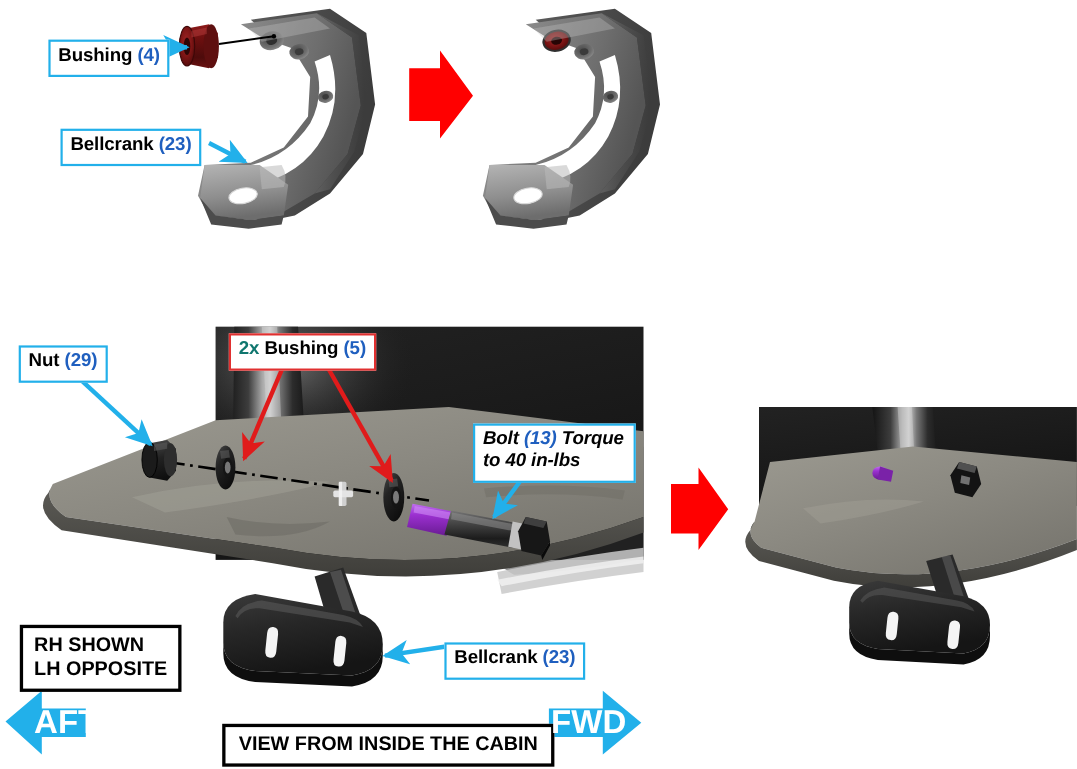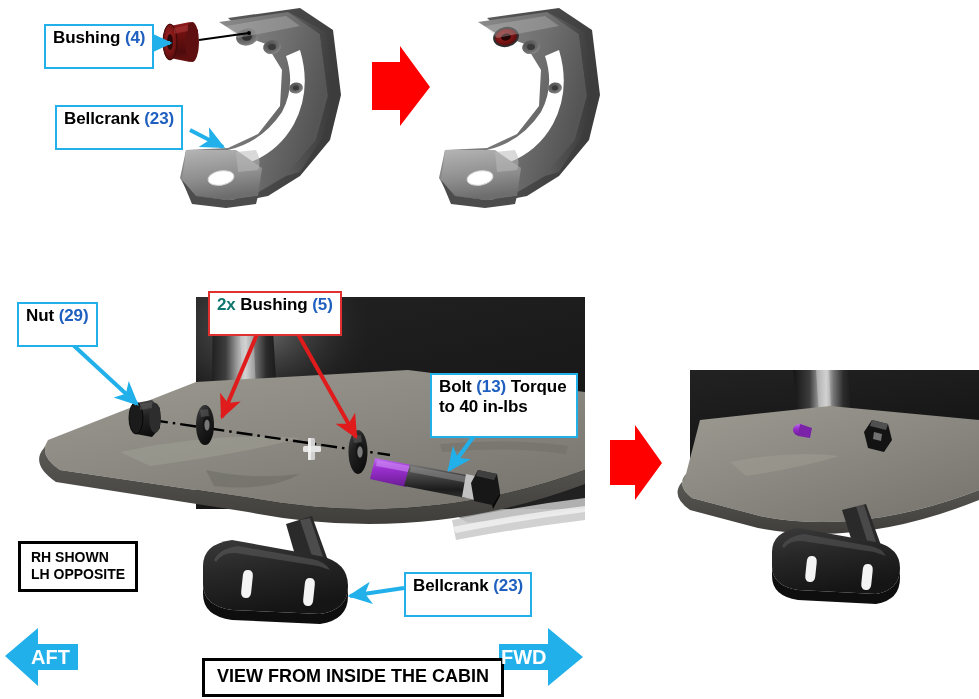--- a/index.html
+++ b/index.html
@@ -23,29 +23,30 @@
     position: absolute; left: 0; top: 0;
     width: 979px; height: 699px;
   }
   svg.layer { overflow: visible; }
 
   
   .callout {
     position: absolute;
     background: #ffffff;
     border: 2px solid #22b0ea;
-    padding: 2px 7px 19px 7px;
+    padding: 2px 7px 8px 7px;
     font-family: "Liberation Sans", sans-serif;
     font-weight: bold;
     font-size: 17px;
     line-height: 1.18;
     color: #000000;
     white-space: nowrap;
     letter-spacing: -0.1px;
     z-index: 40;
+    margin-top: 12px;
   }
   .callout.red-border { border-color: #e03030; }
   .num { color: #1f5fbf; }
   .mult { color: #0f766e; }
 
   .plain-box {
     position: absolute;
     background: #ffffff;
     border: 3px solid #000000;
     font-family: "Liberation Sans", sans-serif;
@@ -58,21 +59,21 @@
   
   .dir-arrow {
     position: absolute;
     z-index: 45;
   }
   .dir-arrow .dirlabel {
     position: absolute;
     color: #ffffff;
     font-family: "Liberation Sans", sans-serif;
     font-weight: bold;
-    font-size: 20px;
+    font-size: 30px;
     letter-spacing: 0px;
     top: 50%;
     transform: translateY(-50%);
   }
 </style>
 </head>
 <body>
 
 <div id="stage">
 
@@ -459,32 +460,32 @@
       <span>Nut</span>
       <span class="num">(29)</span>
     </div>
 
     <div class="callout red-border" style="left:208px; top:291px;">
       <span class="mult">2x</span>
       <span>Bushing</span>
       <span class="num">(5)</span>
     </div>
 
-    <div class="callout" style="left:430px; top:373px; white-space:normal; width:148px;">
+    <div class="callout" style="left:430px; top:373px; white-space:normal; width:148px;font-style:italic;">
       <span>Bolt</span>
       <span class="num">(13)</span><span> Torque</span><br>
       <span>to 40 in-lbs</span>
     </div>
 
     <div class="callout" style="left:404px; top:572px;">
       <span>Bellcrank</span>
       <span class="num">(23)</span>
     </div>
 
-    <div class="plain-box" style="left:18px; top:541px; padding:5px 10px 6px 10px; font-size:14px;">
+    <div class="plain-box" style="left:18px; top:568px; padding:5px 10px 6px 10px; font-size:18px;">
       <div>RH SHOWN</div>
       <div>LH OPPOSITE</div>
     </div>
 
     <div class="plain-box" style="left:168px; top:658px; padding:5px 12px 6px 12px; font-size:18px;margin-left:34px;">
       <span>VIEW FROM INSIDE THE CABIN</span>
     </div>
 
     <div class="dir-arrow" style="left:5px; top:628px; width:78px; height:58px;">
       <span class="dirlabel" style="left:26px;">AFT</span>

